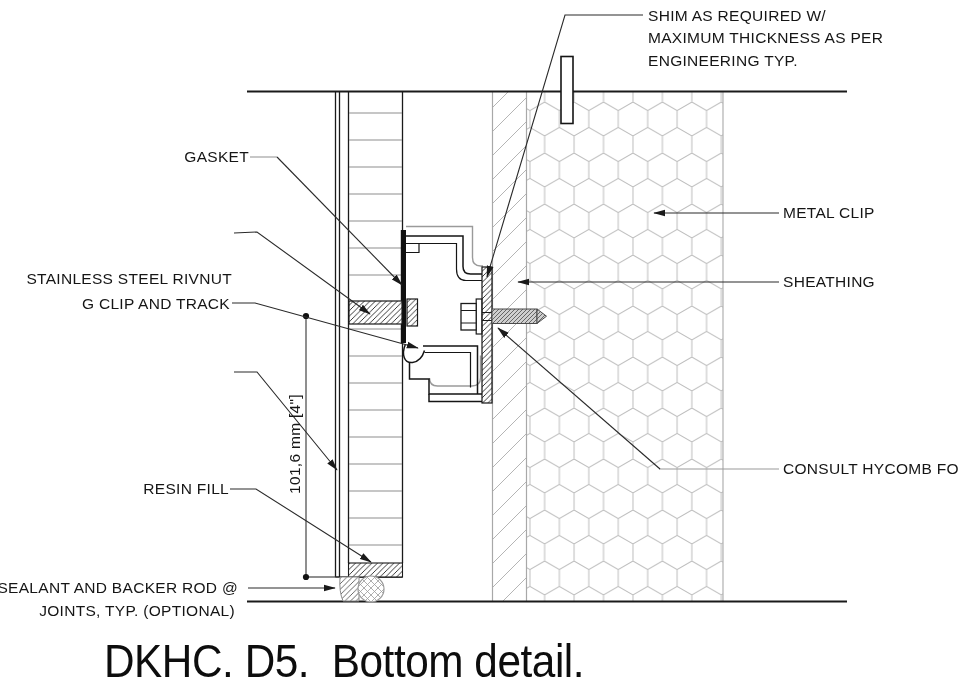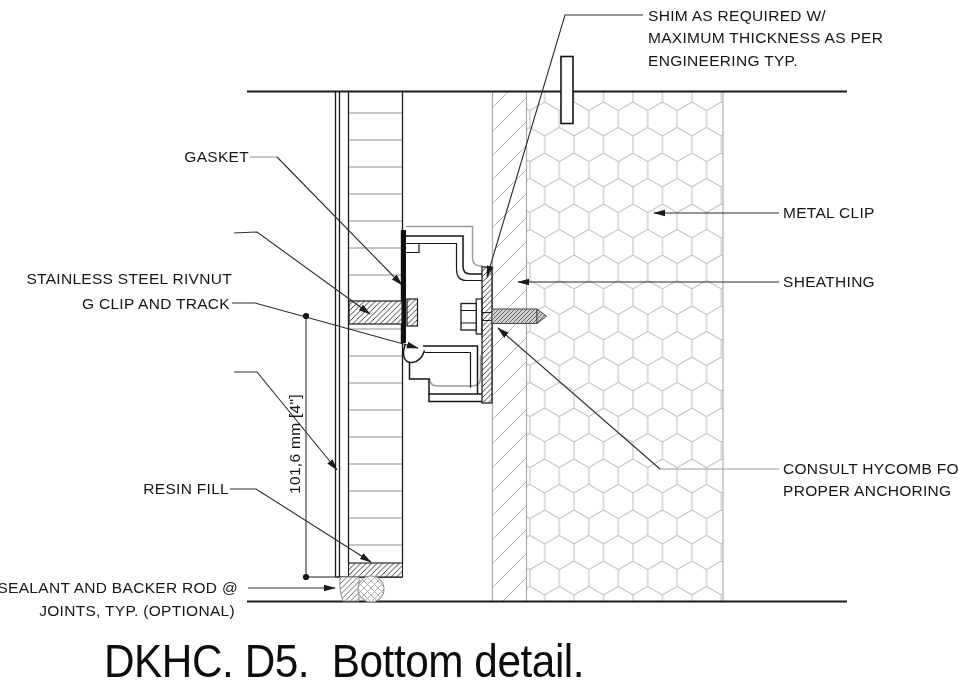--- a/index.html
+++ b/index.html
@@ -169,19 +169,18 @@
   <div class="lbl right-align" style="right:730px;top:480px;">RESIN FILL</div>
   <div class="lbl right-align" style="right:721px;top:579px;">SEALANT AND BACKER ROD @</div>
   <div class="lbl right-align" style="right:724px;top:602px;">JOINTS, TYP. (OPTIONAL)</div>
 
   <div class="lbl" style="left:648px;top:7px;">SHIM AS REQUIRED W/</div>
   <div class="lbl" style="left:648px;top:29px;">MAXIMUM THICKNESS AS PER</div>
   <div class="lbl" style="left:648px;top:52px;text-align:right;">ENGINEERING TYP.</div>
   <div class="lbl" style="left:783px;top:204px;">METAL CLIP</div>
   <div class="lbl" style="left:783px;top:273px;">SHEATHING</div>
   <div class="lbl" style="left:783px;top:460px;">CONSULT HYCOMB FOR</div>
-  <div class="lbl" style="left:783px;top:482px;">PROPER ANCHORING</div>
 
   <div class="dim-label">101,6 mm [4"]</div>
 
   <div class="title">DKHC. D5.  Bottom detail.</div>
 
 </div>
 
 </body></html>

